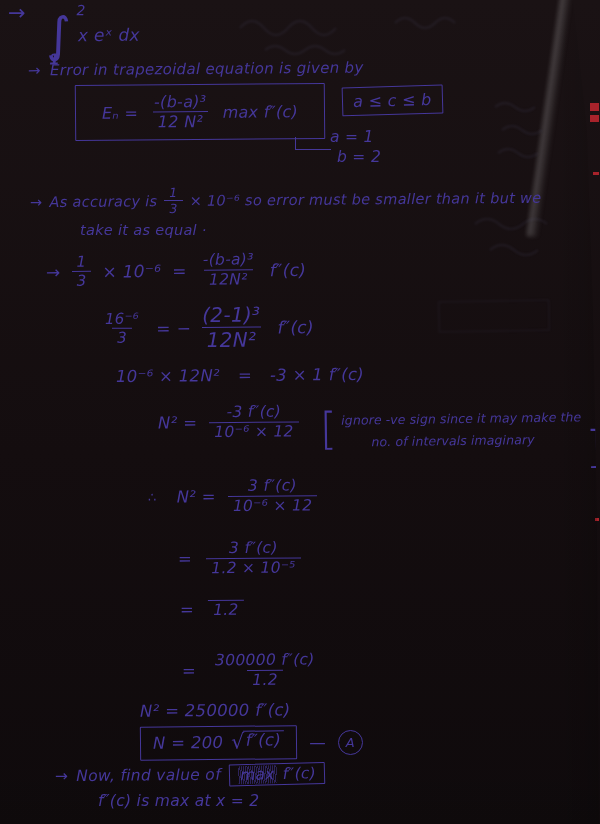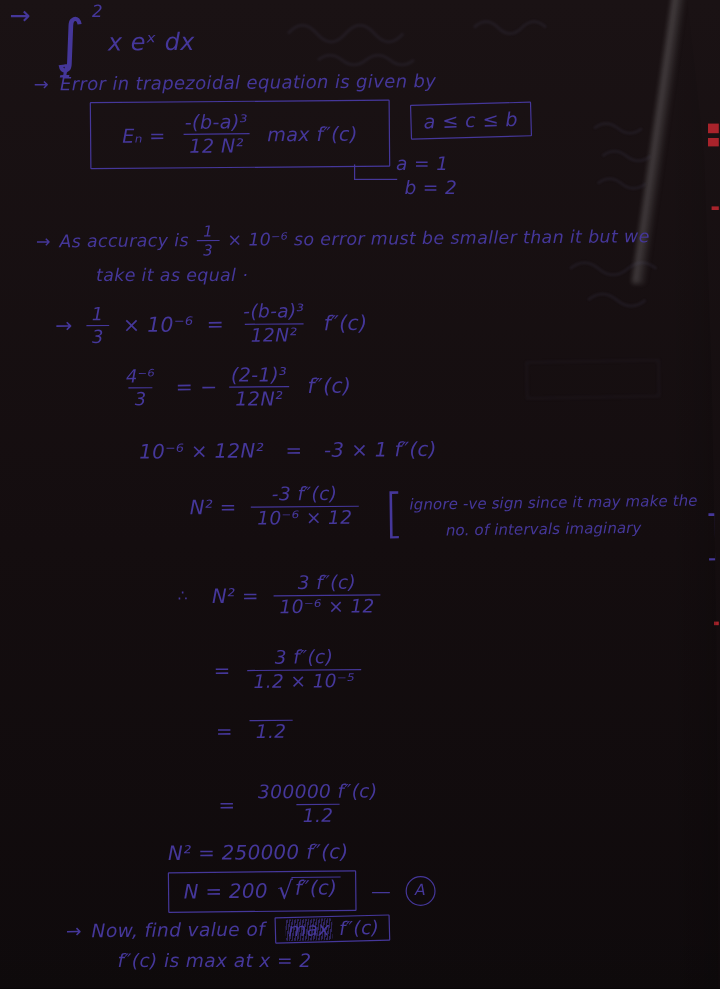--- a/index.html
+++ b/index.html
@@ -22,21 +22,21 @@
   .line{position:absolute;display:flex;align-items:center;white-space:nowrap;}
   .frac{display:inline-flex;flex-direction:column;align-items:center;line-height:1.15;text-align:center;}
   .frac .num{padding:0 5px;}
   .frac .den{border-top:1.5px solid currentColor;padding:1px 5px 0;}
   .hand-box{border:1.6px solid currentColor;border-radius:1px;} .tilt-b{transform:rotate(-.5deg);}
 
   .int-wrap{position:relative;display:inline-block;width:32px;height:58px;}
   .int-sign{font-size:48px;line-height:56px;}
   .int-upper{position:absolute;right:-8px;top:-4px;font-size:14px;}
   .int-lower{position:absolute;left:3px;bottom:-4px;font-size:15px;font-weight:bold;}
-  .integrand{font-size:20px;margin-left:12px;}
+  .integrand{font-size:17px;}
 
   .notch{position:absolute;left:295px;top:137px;width:35px;height:12px;
          border-left:1.5px solid #45379a;border-bottom:1.5px solid #45379a;}
 
   .big-bracket{font-size:44px;line-height:.85;font-weight:200;font-style:normal;}
   .note-body{display:flex;flex-direction:column;font-size:12.5px;line-height:1.75;letter-spacing:.1px;}
   .note-l2{padding-left:30px;}
 
   .sqrt{display:inline-flex;align-items:flex-start;line-height:1.15;}
   .sqrt-sign{font-size:1.25em;margin-right:-2px;font-style:normal;}
@@ -139,26 +139,26 @@
       <span>=</span>
       <span class="frac" style="font-size:15.5px;">
         <span class="num">-(b-a)³</span>
         <span class="den">12N²</span>
       </span>
       <span>f″(c)</span>
     </div>
 
     <div class="line ink tilt-b" style="left:100px;top:304px;font-size:17px;gap:12px;">
       <span class="frac" style="font-size:15px;">
-        <span class="num">4⁻⁶</span>
+        <span class="num">16⁻⁶</span>
         <span class="den">3</span>
       </span>
       <span>=</span>
       <span style="margin:0 -6px;">−</span>
-      <span class="frac" style="font-size:16px;text-align:center;">
+      <span class="frac" style="font-size:20px;text-align:center;">
         <span class="num">(2-1)³</span>
         <span class="den">12N²</span>
       </span>
       <span>f″(c)</span>
     </div>
 
     <div class="line ink tilt-b" style="left:116px;top:366px;font-size:16.5px;gap:18px;">
       <span>10⁻⁶ × 12N²</span>
       <span>=</span>
       <span>-3 × 1 f″(c)</span>

